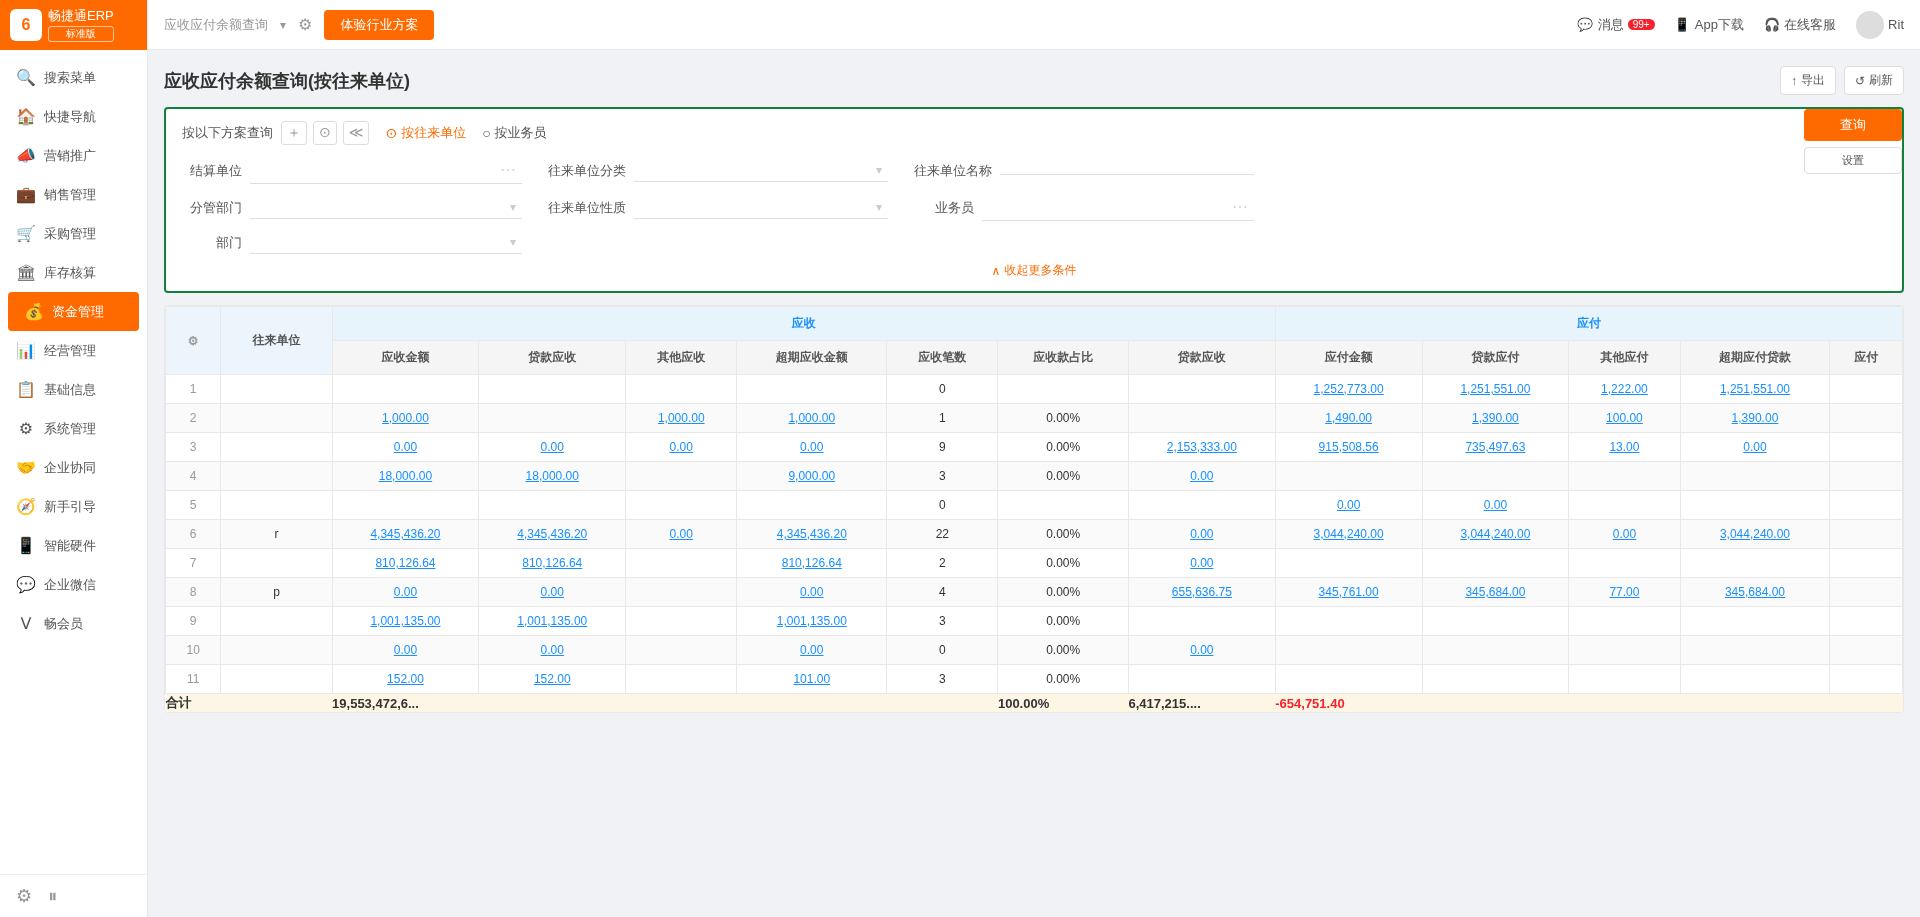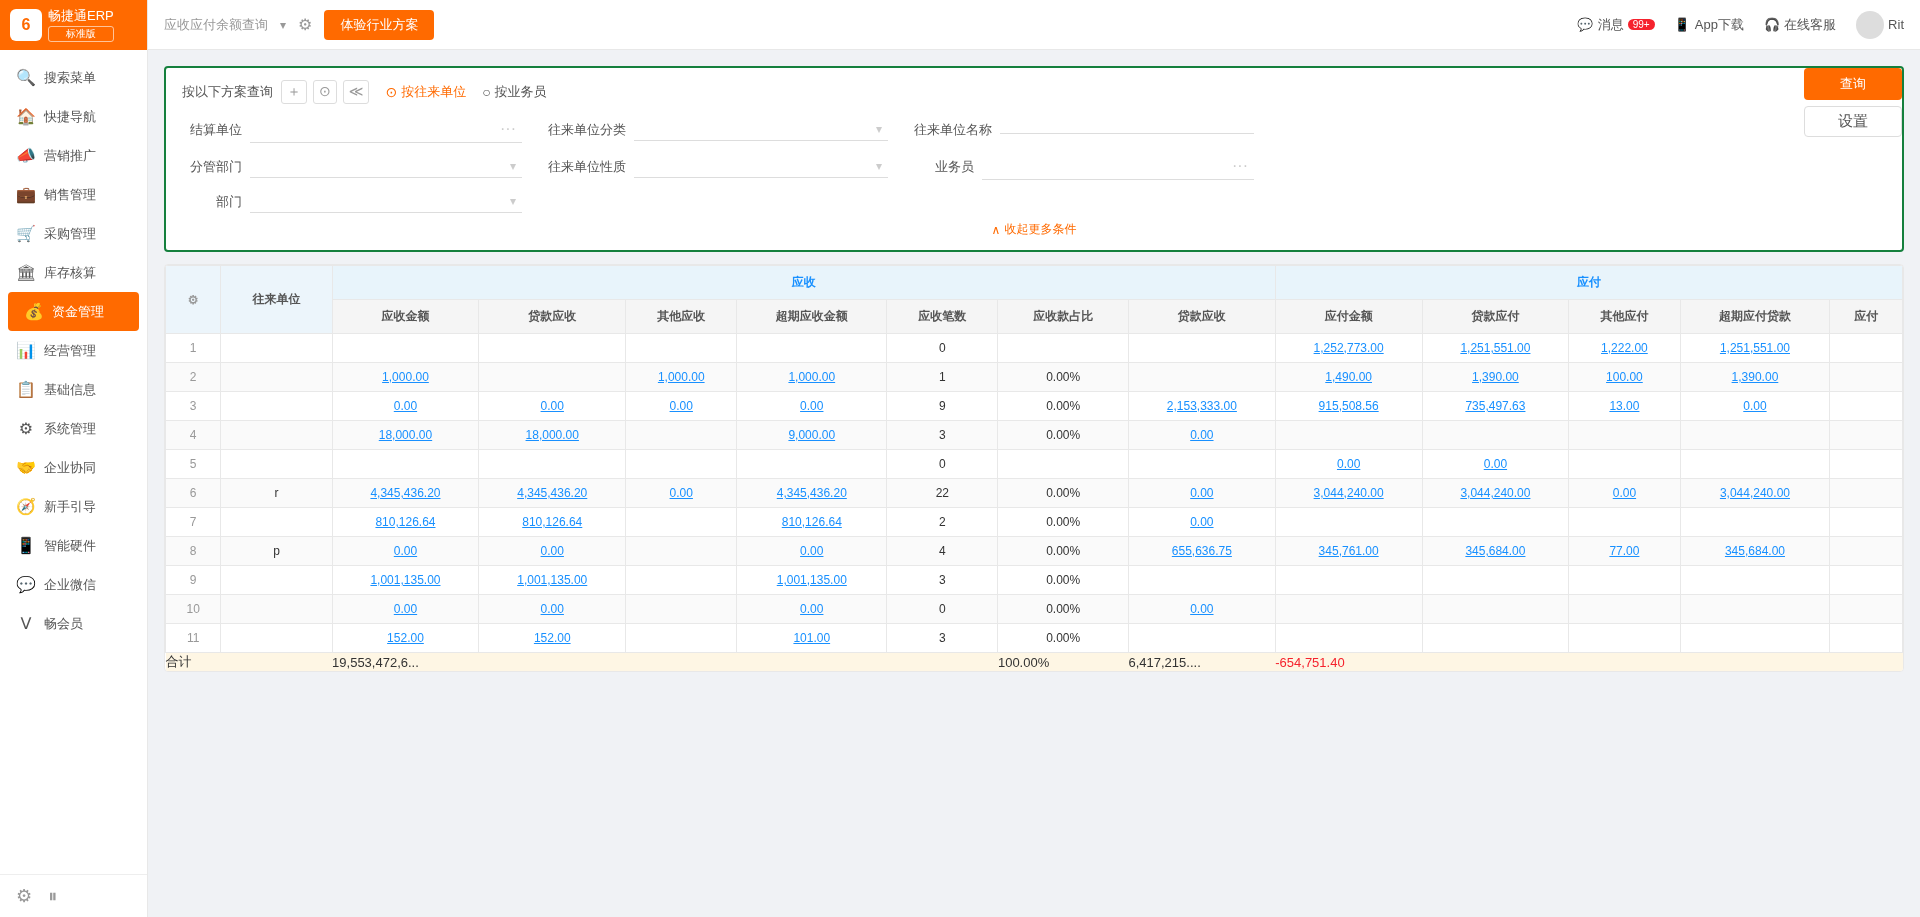--- a/index.html
+++ b/index.html
@@ -119,21 +119,21 @@
     .query-actions {
       position: absolute; right: 16px; top: 0;
       display: flex; flex-direction: column; gap: 6px;
     }
     .btn-query {
       background: #ff6a00; color: #fff; border: none; border-radius: 4px;
       padding: 7px 36px; cursor: pointer; font-size: 13px;
     }
     .btn-setting {
       background: #fff; color: #555; border: 1px solid #ddd; border-radius: 4px;
-      padding: 5px 20px; cursor: pointer; font-size: 15px;
+      padding: 5px 20px; cursor: pointer; font-size: 11px;
     }
 
     
     .table-container {
       background: #fff; border: 1px solid #e8e8e8; border-radius: 4px;
       overflow: auto; position: relative;
     }
     table { border-collapse: collapse; width: 100%; min-width: 1400px; }
     thead tr th {
       background: #f5f5f5; border: 1px solid #e8e8e8;
@@ -144,21 +144,21 @@
     tbody tr td {
       border: 1px solid #e8e8e8; padding: 7px 10px;
       font-size: 12px; color: #333; text-align: center; white-space: nowrap;
     }
     tbody tr:nth-child(even) td { background: #fafafa; }
     .num-link { color: #1890ff; text-decoration: underline; cursor: pointer; }
     .settings-icon { color: #999; cursor: pointer; }
     .row-num { color: #999; }
 
     
-    .table-footer td { background: #fef6e4 !important; font-weight: 400; color: #333; }
+    .table-footer td { background: #fef6e4 !important; font-weight: 700; color: #333; }
   </style>
 </head>
 <body>
 
 <div class="sidebar">
   <div class="sidebar-logo">
     <div class="sidebar-logo-icon">
       <span>6</span>
     </div>
     <div>
@@ -258,20 +258,33 @@
       <span>Rit</span>
     </div>
   </div>
 </div>
 
 <div class="main">
 
 
   <div class="page-content">
 
+    <div class="page-title">
+      <span>应收应付余额查询(按往来单位)</span>
+      <div class="page-title-actions">
+        <button class="action-btn">
+          <span>↑</span>
+          <span>导出</span>
+        </button>
+        <button class="action-btn">
+          <span>↺</span>
+          <span>刷新</span>
+        </button>
+      </div>
+    </div>
 
     <div class="filter-area" style="position:relative;">
       <div class="filter-header">
         <span>按以下方案查询</span>
         <div class="filter-header-actions">
           <span class="filter-icon-btn">＋</span>
           <span class="filter-icon-btn">⊙</span>
           <span class="filter-icon-btn">≪</span>
         </div>
         <div style="margin-left:8px; display:flex; gap:16px; align-items:center;">

